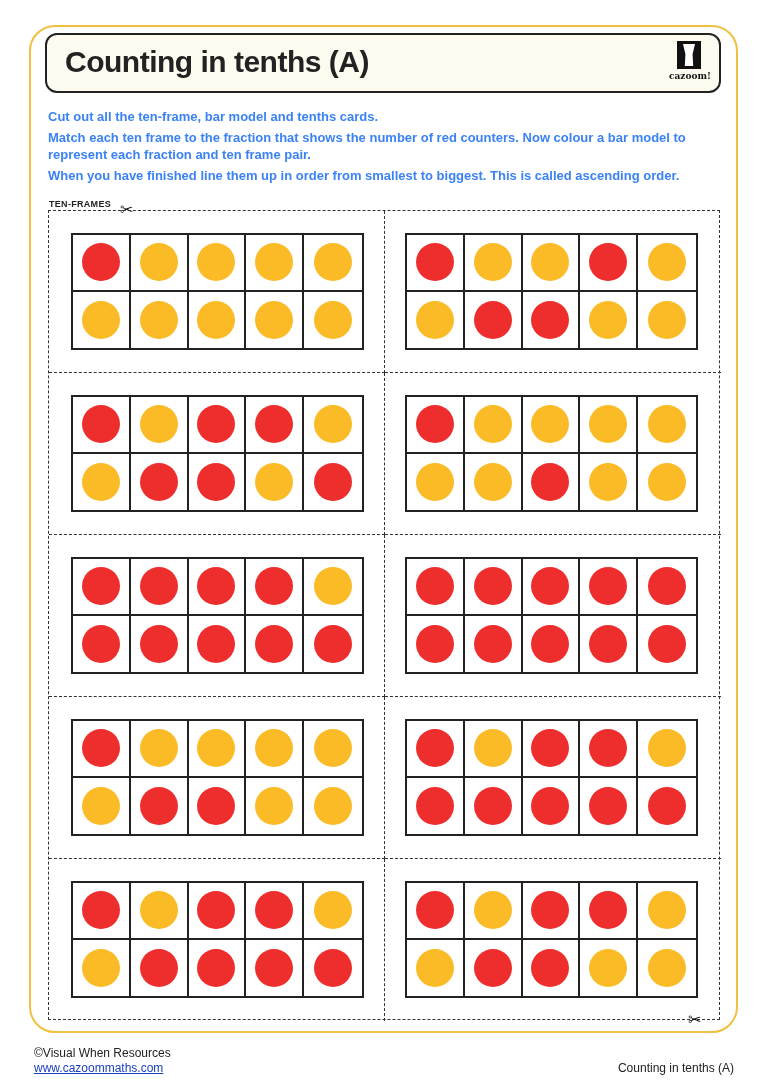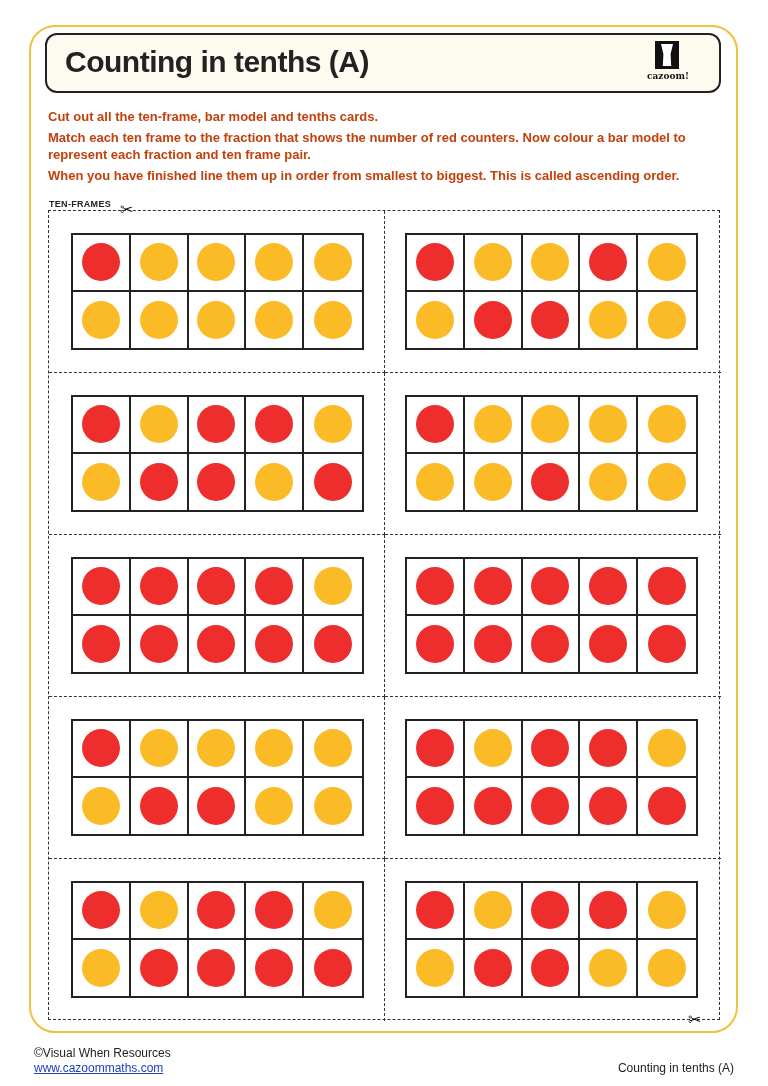--- a/index.html
+++ b/index.html
@@ -1,24 +1,24 @@
 <!DOCTYPE html>
 <html><head>
 <meta charset="utf-8">
 <style>
   html, body { margin:0; padding:0; }
   body { width:768px; height:1086px; background:#fff; position:relative; font-family:"Liberation Sans", sans-serif; color:#222; overflow:hidden; }
   .page-frame { position:absolute; left:29px; top:25px; width:709px; height:1008px; border:2px solid #f0c040; border-radius:26px; box-sizing:border-box; }
   .title-box { position:absolute; left:45px; top:33px; width:676px; height:60px; border:2px solid #222; border-radius:12px; background:#fdfaf0; box-sizing:border-box; }
   .title-text { position:absolute; left:18px; top:10px; font-size:30px; font-weight:bold; color:#222; letter-spacing:-0.5px; }
-  .logo { position:absolute; right:26px; top:6px; width:50px; height:46px;margin-left:23px; }
+  .logo { position:absolute; right:4px; top:6px; width:50px; height:46px;margin-left:23px; }
   .logo-mark { position:absolute; left:12px; top:0; width:24px; height:28px; background:#111; }
   .logo-glass { position:absolute; left:6px; top:3px; width:12px; height:22px; background:#fff; clip-path:polygon(0 0,100% 0,80% 45%,85% 100%,15% 100%,20% 45%); }
   .logo-text { position:absolute; left:0; top:30px; width:50px; text-align:center; font-family:"DejaVu Serif", serif; font-weight:bold; font-size:9px; color:#111; }
-  .instr { position:absolute; left:48px; font-size:13px; font-weight:bold; color:#c2410c; line-height:17px; width:680px; }
+  .instr { position:absolute; left:48px; font-size:13px; font-weight:bold; color:#3b82f6; line-height:17px; width:680px; }
   .section-label { position:absolute; left:49px; top:199px; font-size:9px; font-weight:bold; letter-spacing:0.3px; }
   .scissors { position:absolute; font-size:16px; color:#111; line-height:16px; }
   .grid { position:absolute; left:48px; top:210px; width:672px; height:810px; display:grid; grid-template-columns:336px 336px; grid-template-rows:repeat(5,162px); border:1px dashed #333; box-sizing:border-box; }
   .card { position:relative; border-right:1px dashed #333; border-bottom:1px dashed #333; box-sizing:border-box; }
   .card:nth-child(2n) { border-right:none; }
   .card:nth-last-child(-n+2) { border-bottom:none; }
   .frame { position:absolute; left:22px; top:22px; width:293px; height:117px; display:grid; grid-template-columns:repeat(5,1fr); grid-template-rows:repeat(2,1fr); border:2px solid #222; box-sizing:border-box; background:#fff; }
   .card:nth-child(2n) .frame { left:20px; }
   .cell { border-right:2px solid #222; border-bottom:2px solid #222; display:flex; align-items:center; justify-content:center; }
   .cell:nth-child(5n) { border-right:none; }

